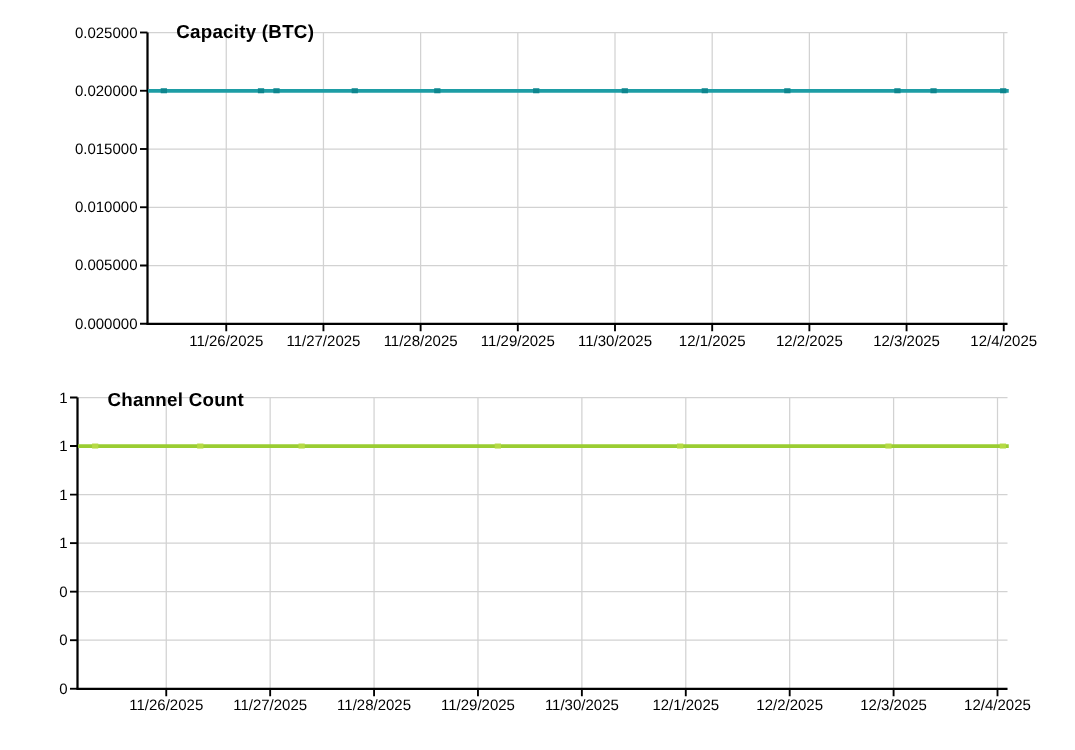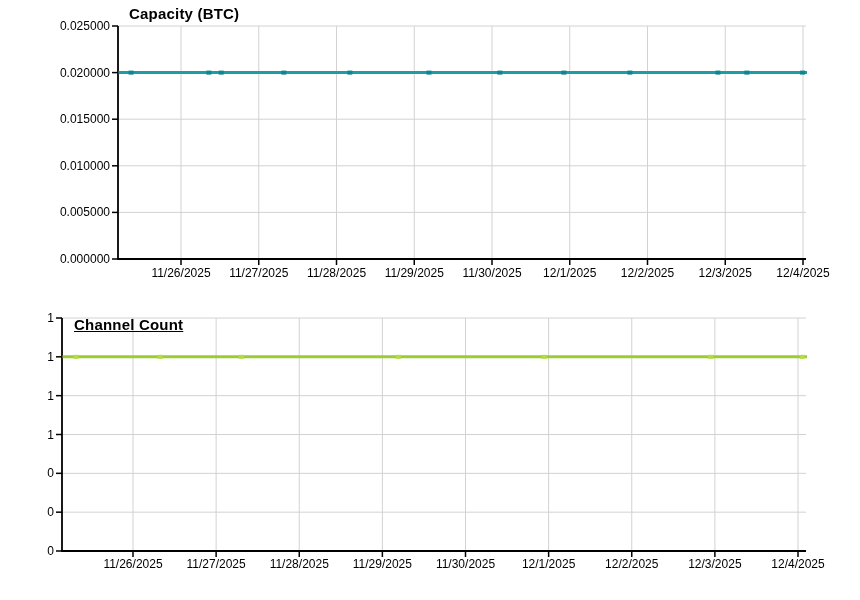--- a/index.html
+++ b/index.html
@@ -15,21 +15,21 @@
     background: #ffffff;
     overflow: hidden;
   }
   .chart {
     position: absolute;
     left: 0;
     width: 860px;
   }
   .chart-title {
     position: absolute;
-    margin: 0;
+    margin: 12px;
     font-size: 15px;
     font-weight: bold;
     color: #000000;
     letter-spacing: 0.2px;
     white-space: nowrap;
     z-index: 2;
   }
   .chart svg {
     position: absolute;
     left: 0;
@@ -117,21 +117,21 @@
           <rect x="561.3240000000001" y="70.60000000000002" width="5" height="4" fill="#0e868e"></rect>
           <rect x="627.3720000000001" y="70.60000000000002" width="5" height="4" fill="#0e868e"></rect>
           <rect x="715.436" y="70.60000000000002" width="5" height="4" fill="#0e868e"></rect>
           <rect x="744.332" y="70.60000000000002" width="5" height="4" fill="#0e868e"></rect>
           <rect x="800.06" y="70.60000000000002" width="5" height="4" fill="#0e868e"></rect>
         </g>
       </svg>
   </section>
 
   <section class="chart" style="top:290px; height:310px;">
-    <h2 class="chart-title" style="left:74px; top:26px;text-decoration:underline;">Channel Count</h2>
+    <h2 class="chart-title" style="left:74px; top:10px;">Channel Count</h2>
     <svg width="860" height="310" id="svg-chart-1">
         <g>
           <line x1="62" y1="28" x2="806" y2="28" stroke="#d2d2d2" stroke-width="1"></line>
           <line x1="62" y1="66.83333333333331" x2="806" y2="66.83333333333331" stroke="#d2d2d2" stroke-width="1"></line>
           <line x1="62" y1="105.66666666666666" x2="806" y2="105.66666666666666" stroke="#d2d2d2" stroke-width="1"></line>
           <line x1="62" y1="144.5" x2="806" y2="144.5" stroke="#d2d2d2" stroke-width="1"></line>
           <line x1="62" y1="183.33333333333331" x2="806" y2="183.33333333333331" stroke="#d2d2d2" stroke-width="1"></line>
           <line x1="62" y1="222.16666666666666" x2="806" y2="222.16666666666666" stroke="#d2d2d2" stroke-width="1"></line>
           <line x1="62" y1="261" x2="806" y2="261" stroke="#d2d2d2" stroke-width="1"></line>
           <line x1="133" y1="28" x2="133" y2="261" stroke="#d2d2d2" stroke-width="1"></line>

